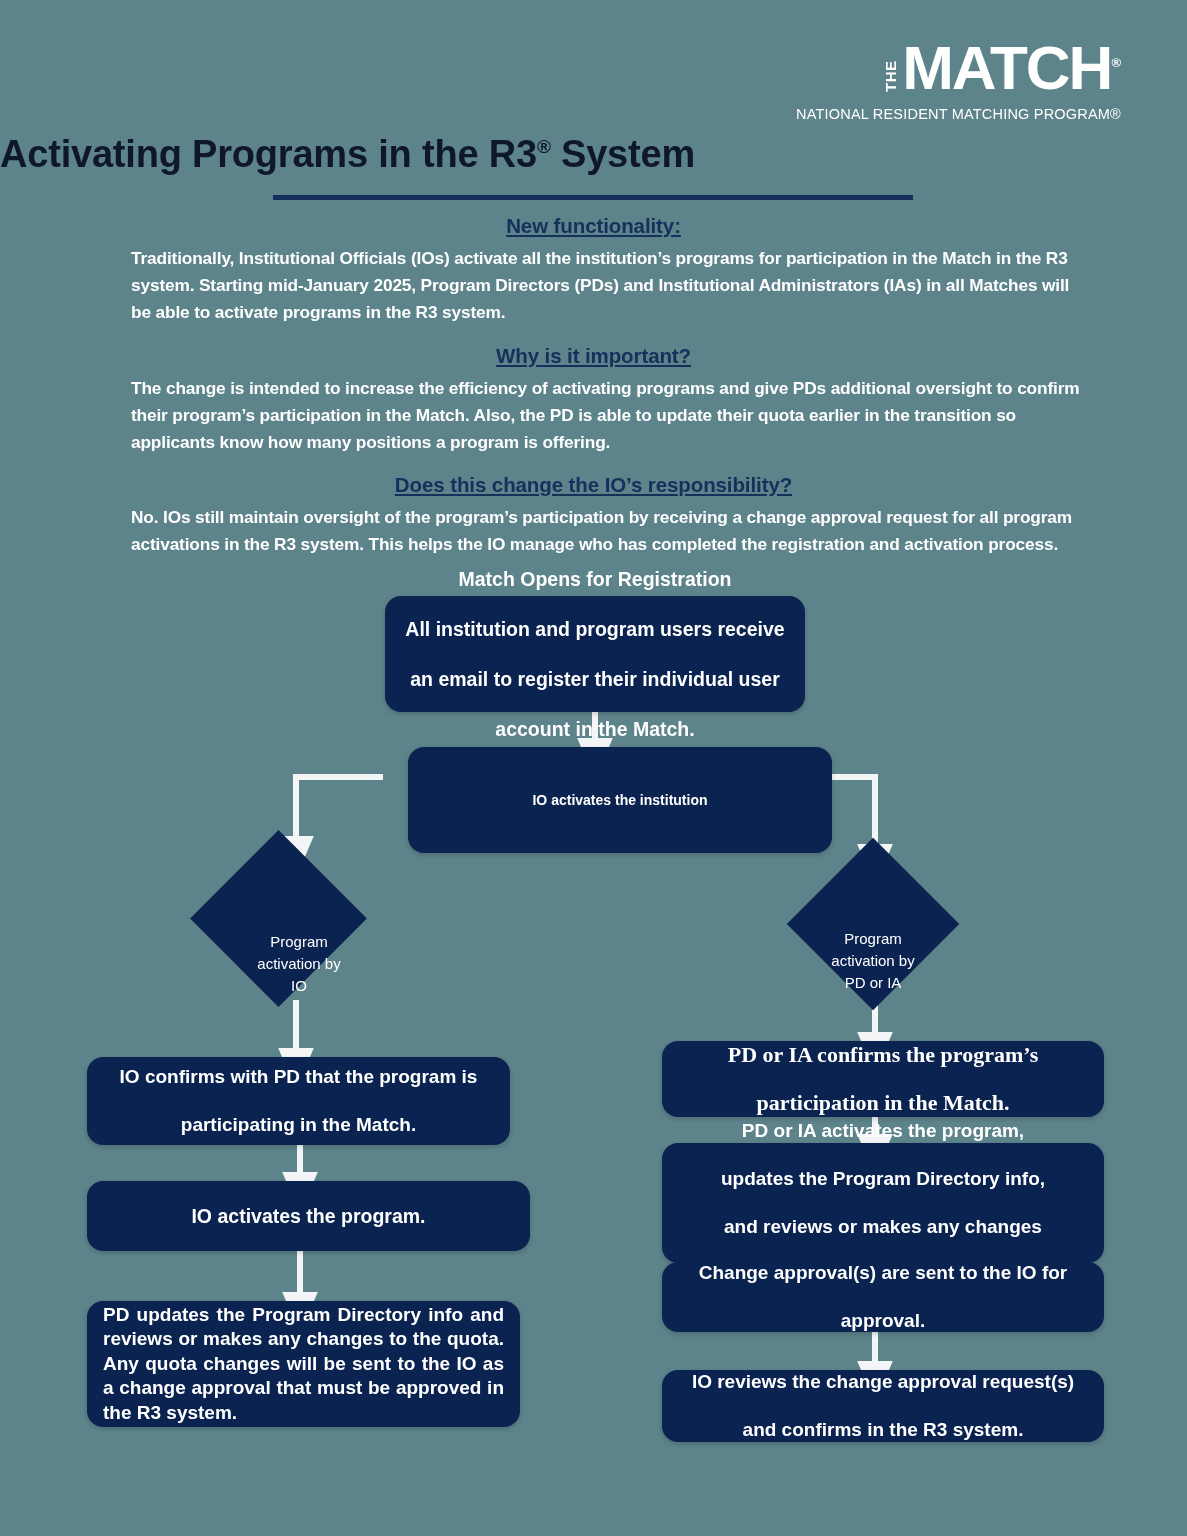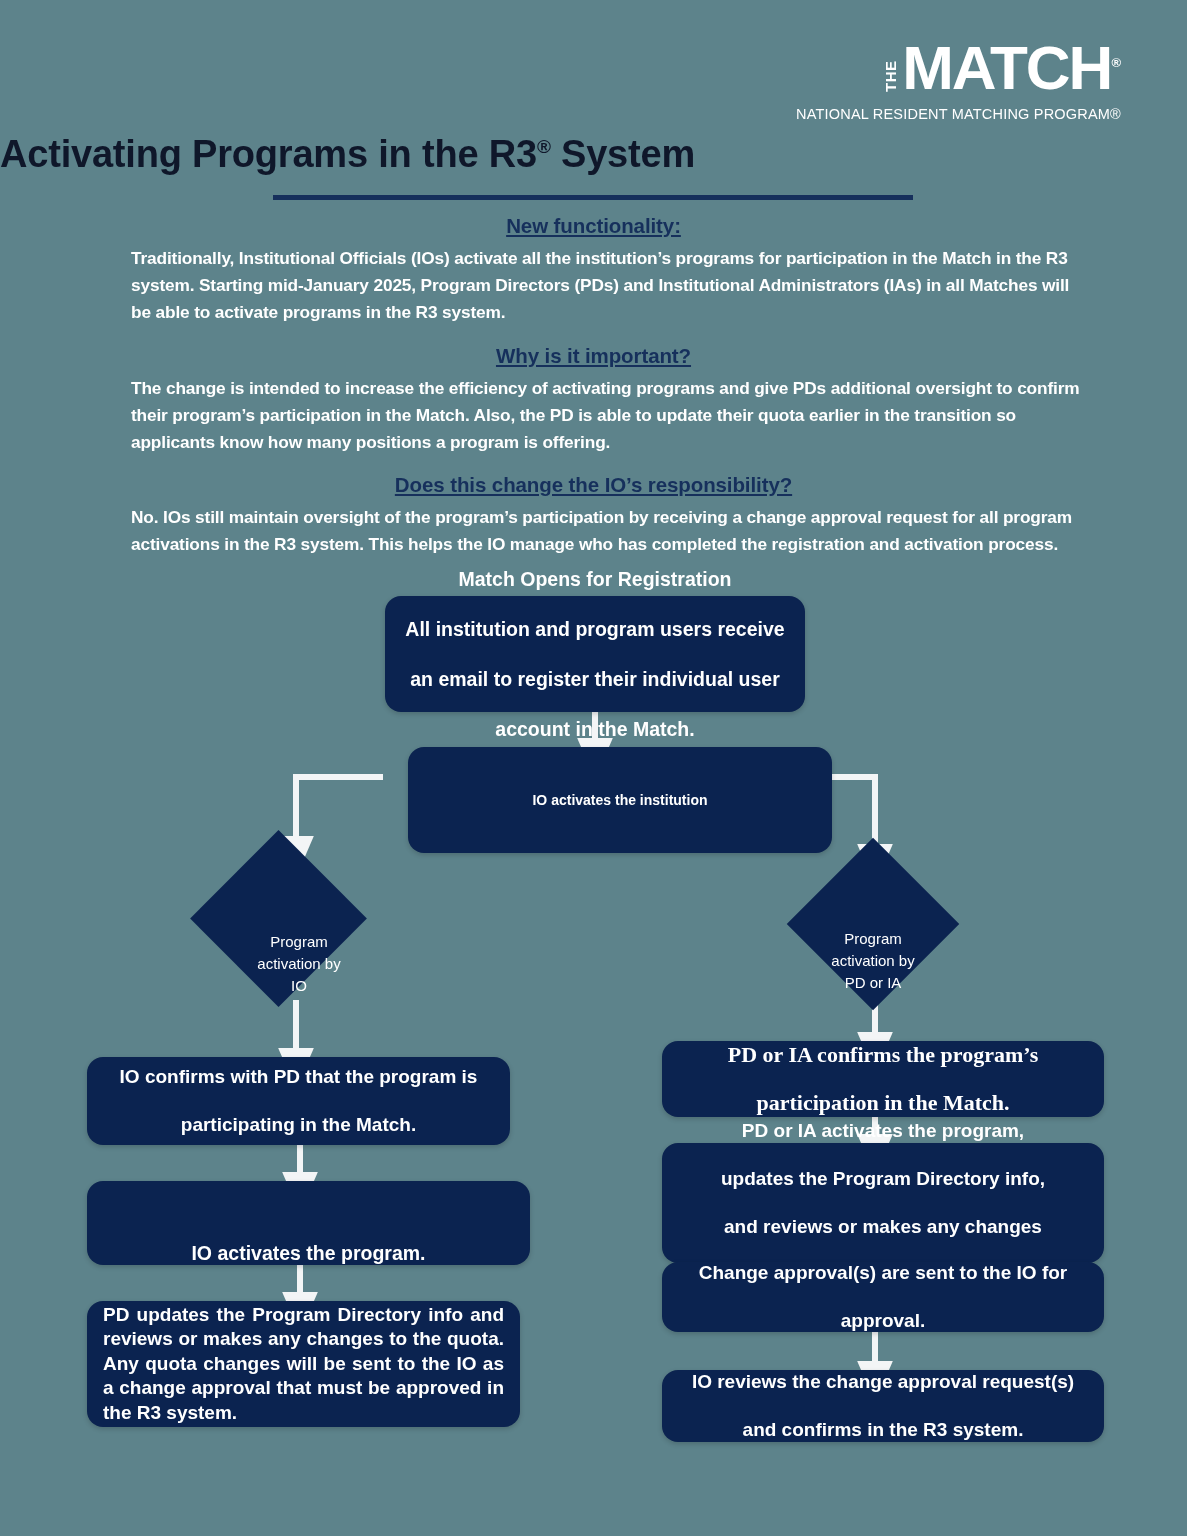--- a/index.html
+++ b/index.html
@@ -162,22 +162,22 @@
   #node-inst     { left: 383px; top: 747px;  width: 424px; height: 106px;
                    font-size: 14px; margin-left: 25px; }
 
   #diamond-left  { left: 216px; top: 856px;  width: 125px; height: 125px; }
   #diamond-left-label  { left: 214px; top: 898px; width: 170px; height: 66px; }
   #diamond-right { left: 812px; top: 863px;  width: 122px; height: 122px; }
   #diamond-right-label { left: 800px; top: 895px; width: 146px; height: 66px; }
 
   #node-l1 { left: 87px;  top: 1057px; width: 423px; height: 88px;
              font-size: 19px; line-height: 24px; }
-  #node-l2 { left: 87px;  top: 1181px; width: 443px; height: 84px;
-             font-size: 19.5px; align-items: flex-end; }
+  #node-l2 { left: 87px;  top: 1181px; width: 443px; height: 70px;
+             font-size: 19.5px; }
   #node-l3 { left: 87px;  top: 1301px; width: 433px; height: 126px;
              font-size: 19px; line-height: 24.5px; text-align: justify; }
   #node-l3 span { text-align: justify; text-align-last: left; padding: 0 16px; }
 
   #node-r1 { left: 662px; top: 1041px; width: 442px; height: 76px;
              font-size: 22px; line-height: 24px; font-family: Liberation Serif, serif; }
   #node-r2 { left: 662px; top: 1143px; width: 442px; height: 120px;
              font-size: 19px; line-height: 24px; }
   #node-r3 { left: 662px; top: 1262px; width: 442px; height: 70px;
              font-size: 19px; line-height: 24px; }

